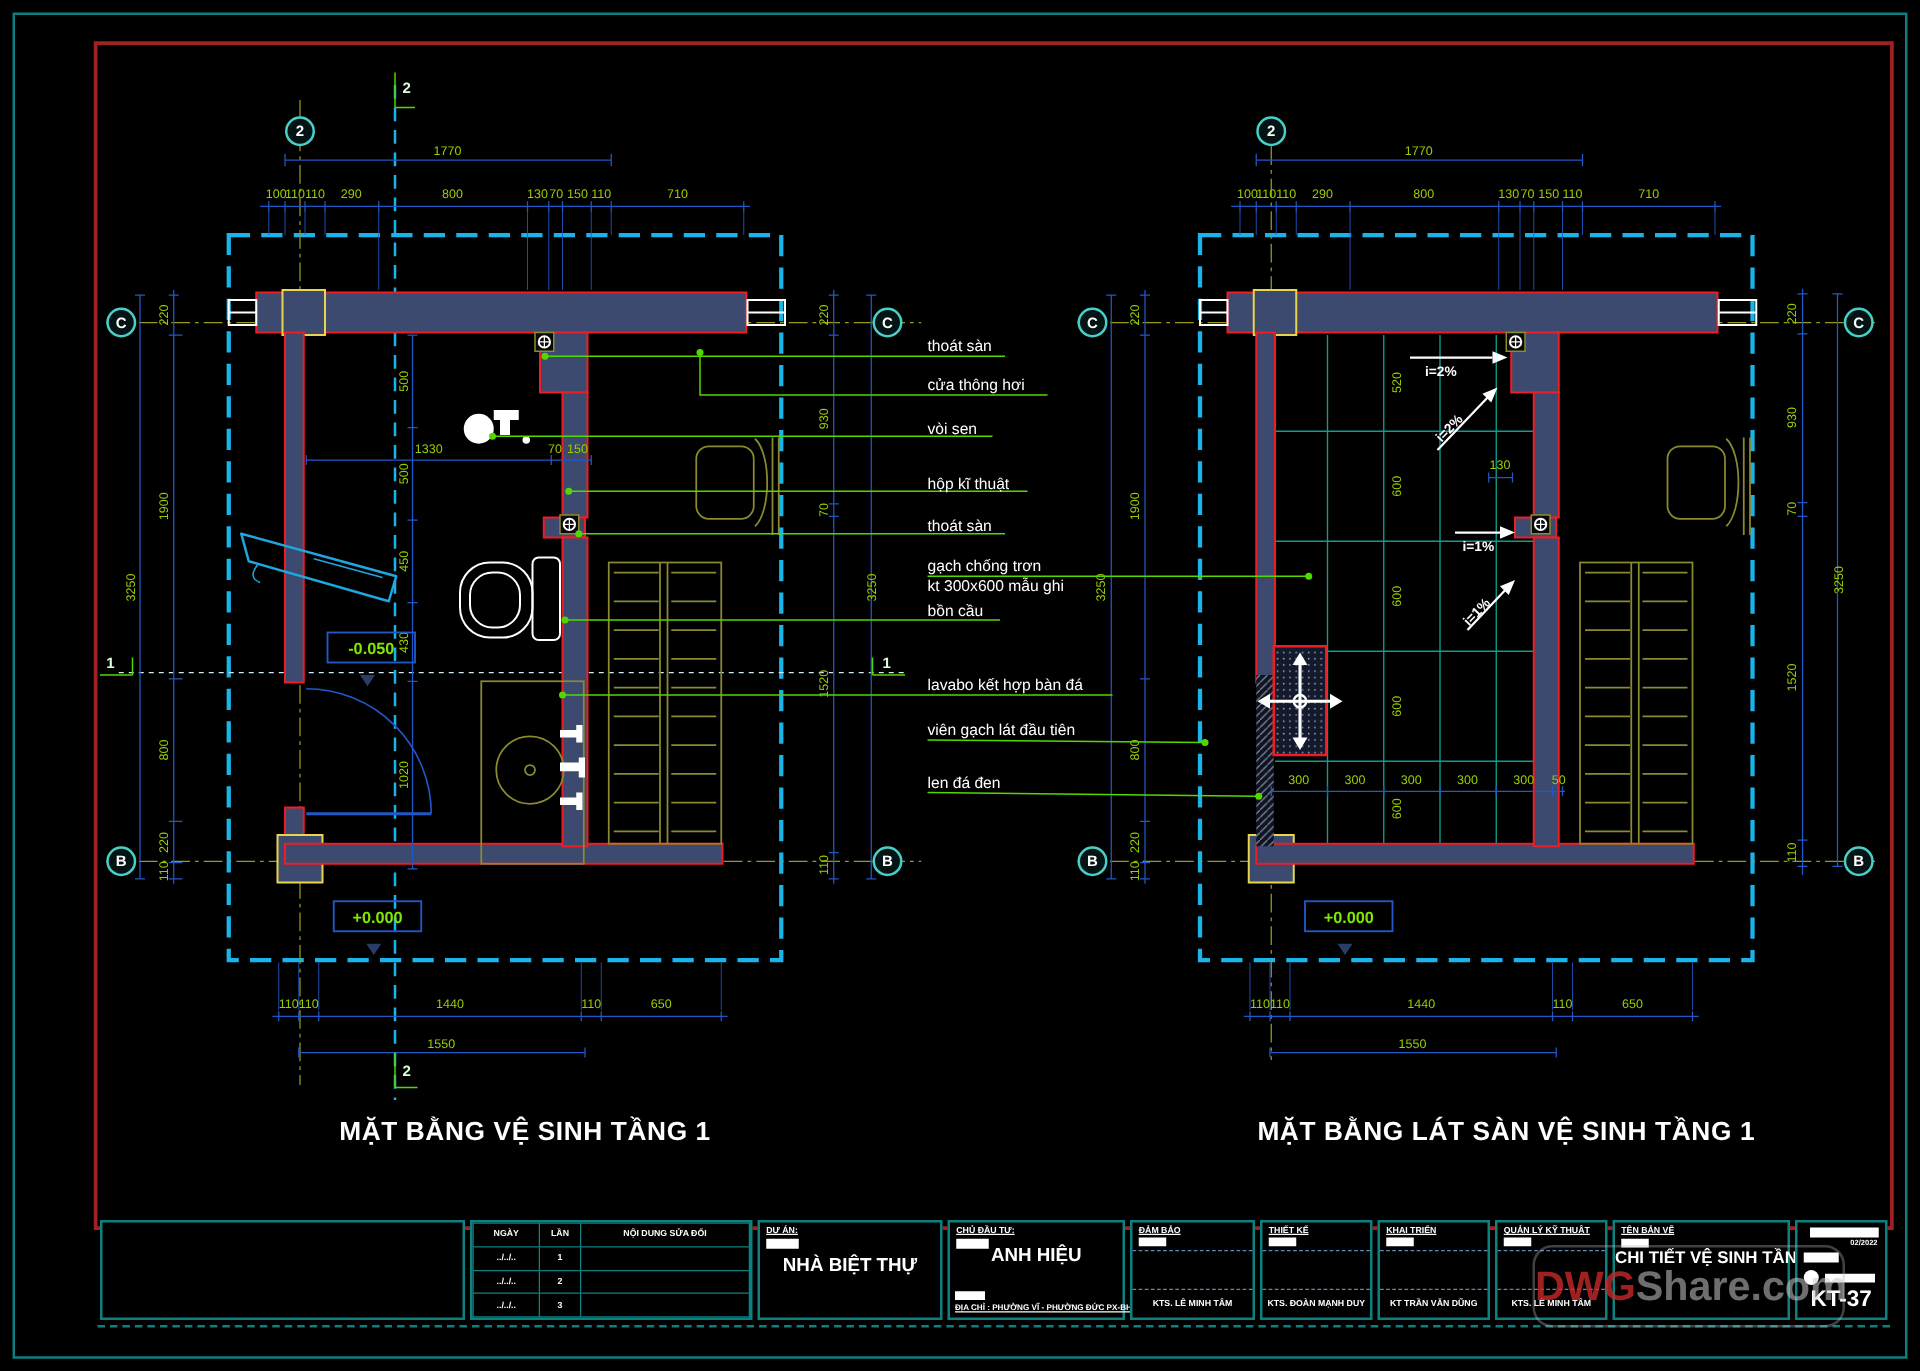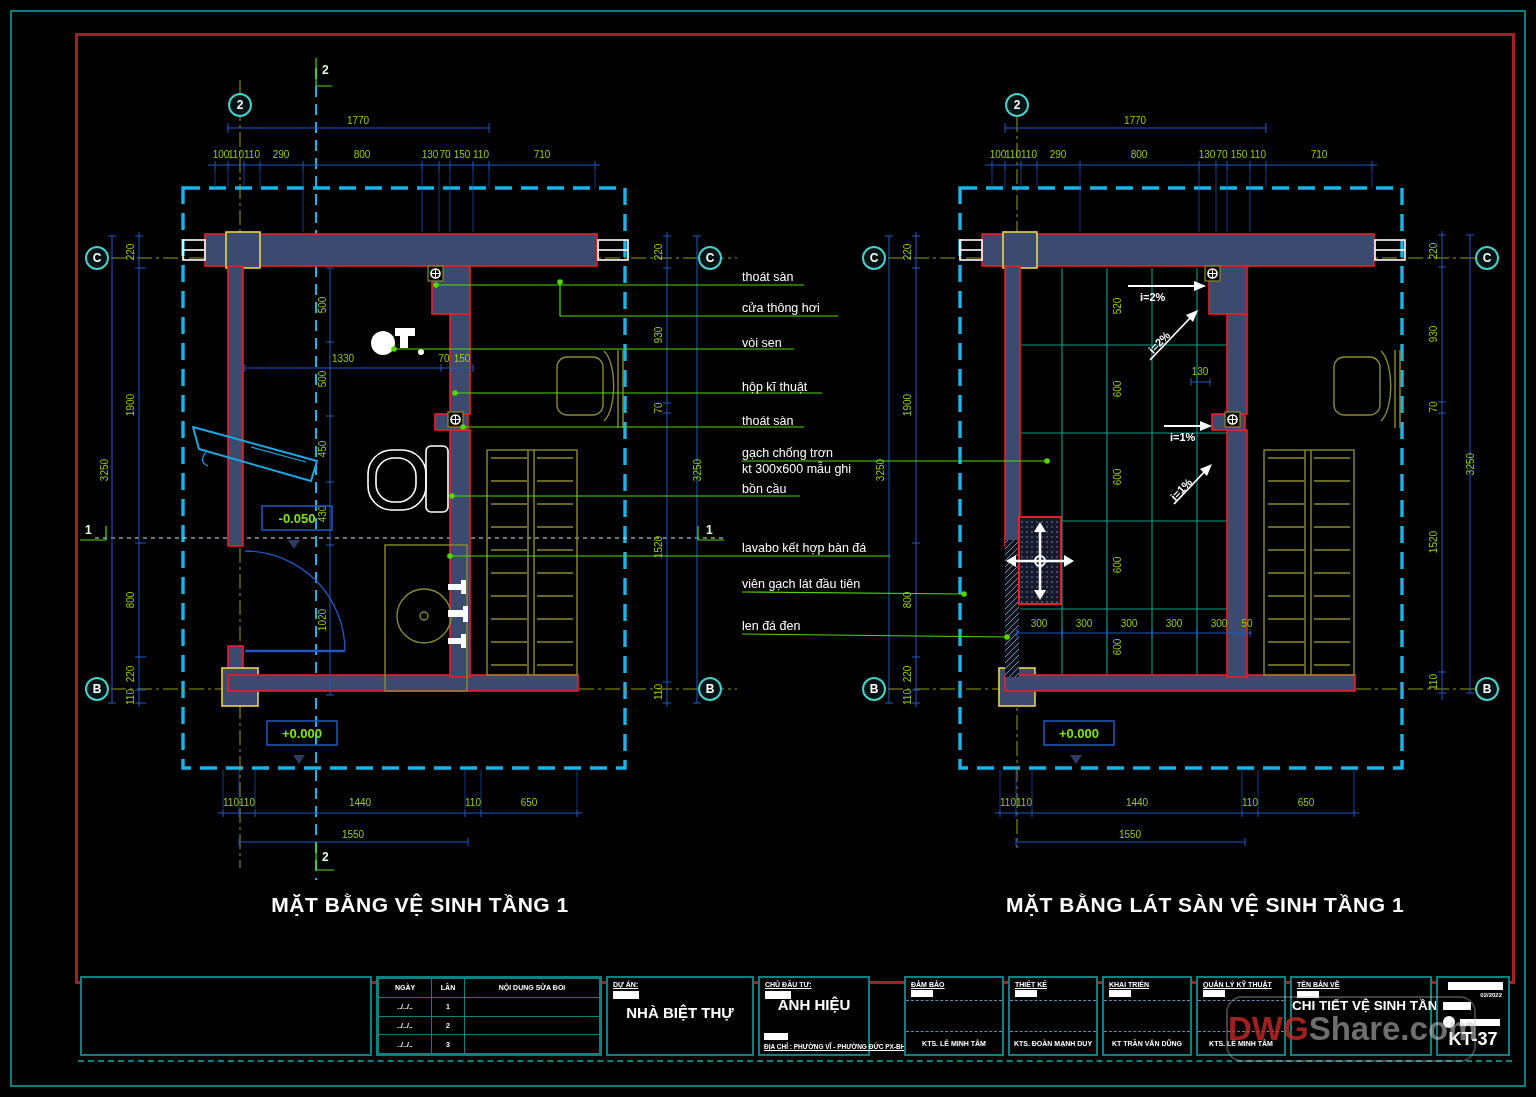--- a/index.html
+++ b/index.html
@@ -488,21 +488,21 @@
     </tbody>
       </table>
   </div>
 
   <div class="abs tb" style="left:528px;top:0;width:148px;height:80px;">
     <div class="tb-label">DỰ ÁN:</div>
     <div class="redact" style="left:5px;top:13px;width:26px;height:8px;"></div>
     <div class="big-name" style="margin-top:16px;">NHÀ BIỆT THỰ</div>
   </div>
 
-  <div class="abs tb" style="left:680px;top:0;width:112px;height:80px;">
+  <div class="abs tb" style="left:680px;top:0;width:142px;height:80px;">
     <div class="tb-label">CHỦ ĐẦU TƯ:</div>
     <div class="redact" style="left:5px;top:13px;width:26px;height:8px;"></div>
     <div class="big-name" style="margin-top:8px;">ANH HIỆU</div>
     <div class="abs" style="left:4px;bottom:4px;color:#fff;font-size:6.5px;font-weight:bold;text-decoration:underline;white-space:nowrap;">ĐỊA CHỈ : PHƯỜNG VĨ - PHƯỜNG ĐỨC PX-BH</div>
     <div class="redact" style="left:4px;bottom:14px;width:24px;height:7px;"></div>
   </div>
 
   <div class="abs tb sig-cell" style="left:826px;top:0;width:100px;height:80px;">
     <div class="sig-top">
         <div class="tb-label">ĐẢM BẢO</div>

